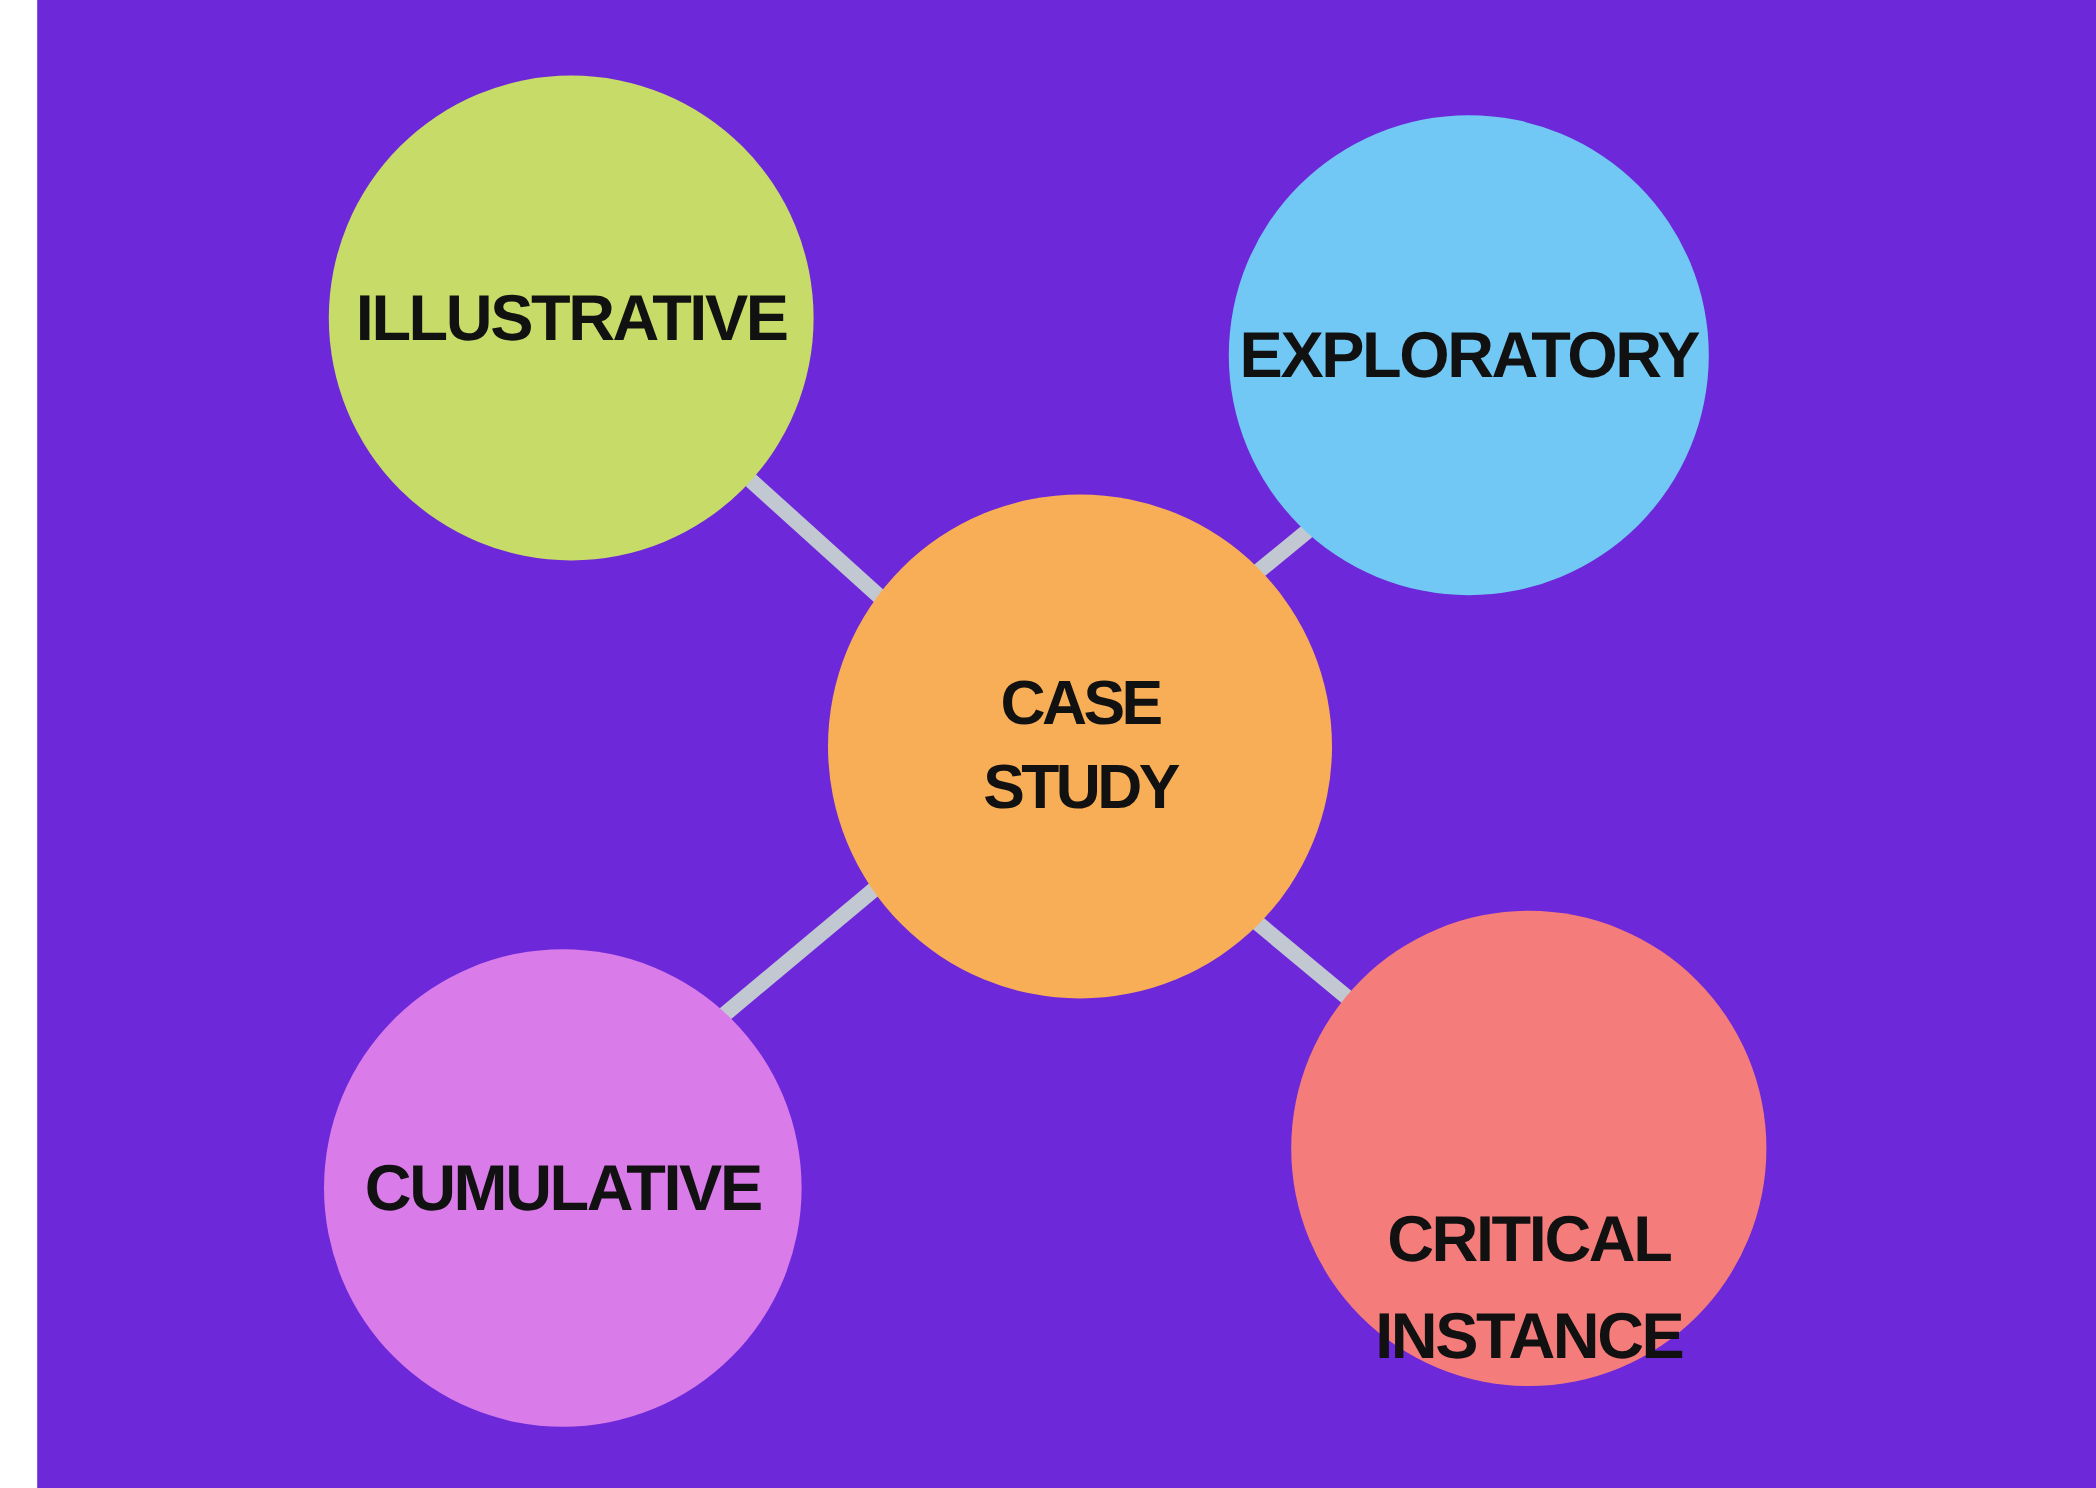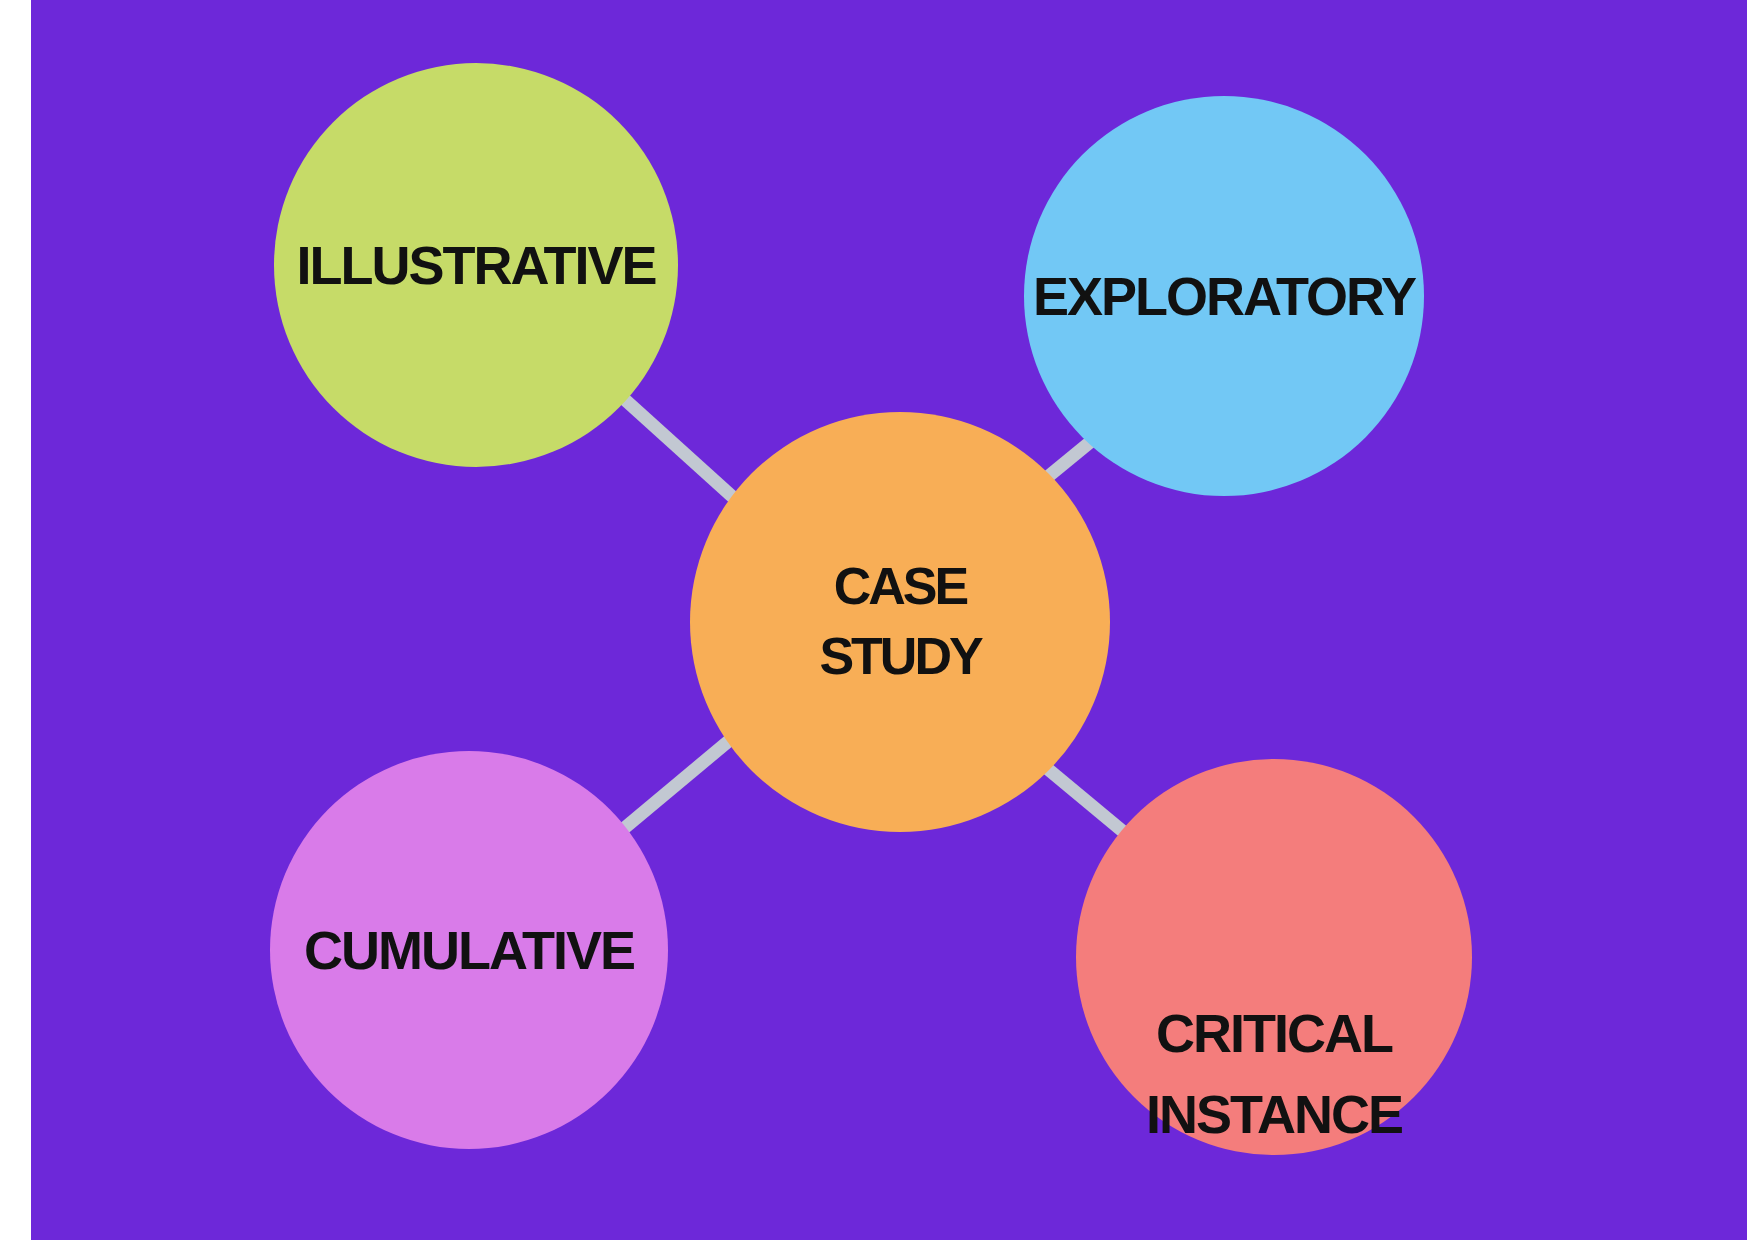--- a/index.html
+++ b/index.html
@@ -36,21 +36,21 @@
   .node .line { display: block; white-space: nowrap; }
 
   .node--satellite {
     font-size: 54px;
     letter-spacing: -2px;
     line-height: 1.5;
   }
 
   .node--illustrative { left: 243px; top: 63px;  width: 404px; height: 404px; }
   .node--exploratory  { left: 993px; top: 96px; width: 400px; height: 400px; }
-  .node--cumulative   { left: 239px; top: 751px; width: 398px; height: 398px; }
+  .node--cumulative   { left: 239px; top: 791px; width: 398px; height: 398px; }
   .node--critical     { left: 1045px; top: 759px; width: 396px; height: 396px; justify-content: flex-end; }
 
   .node--center {
     left: 659px; top: 412px;
     width: 420px; height: 420px;
     font-size: 52px;
     letter-spacing: -3px;
     line-height: 1.34;
   }
 </style>

